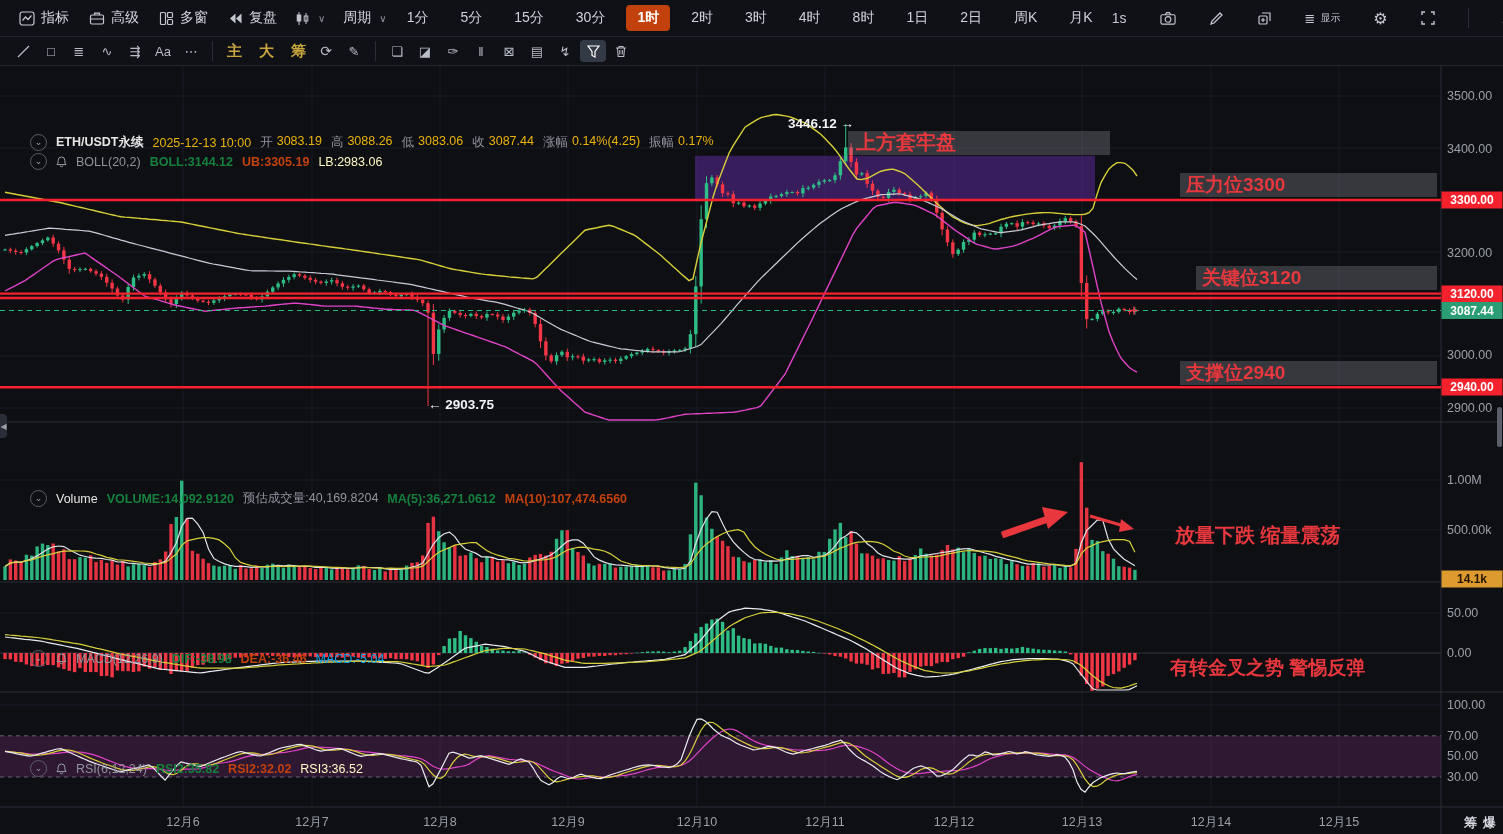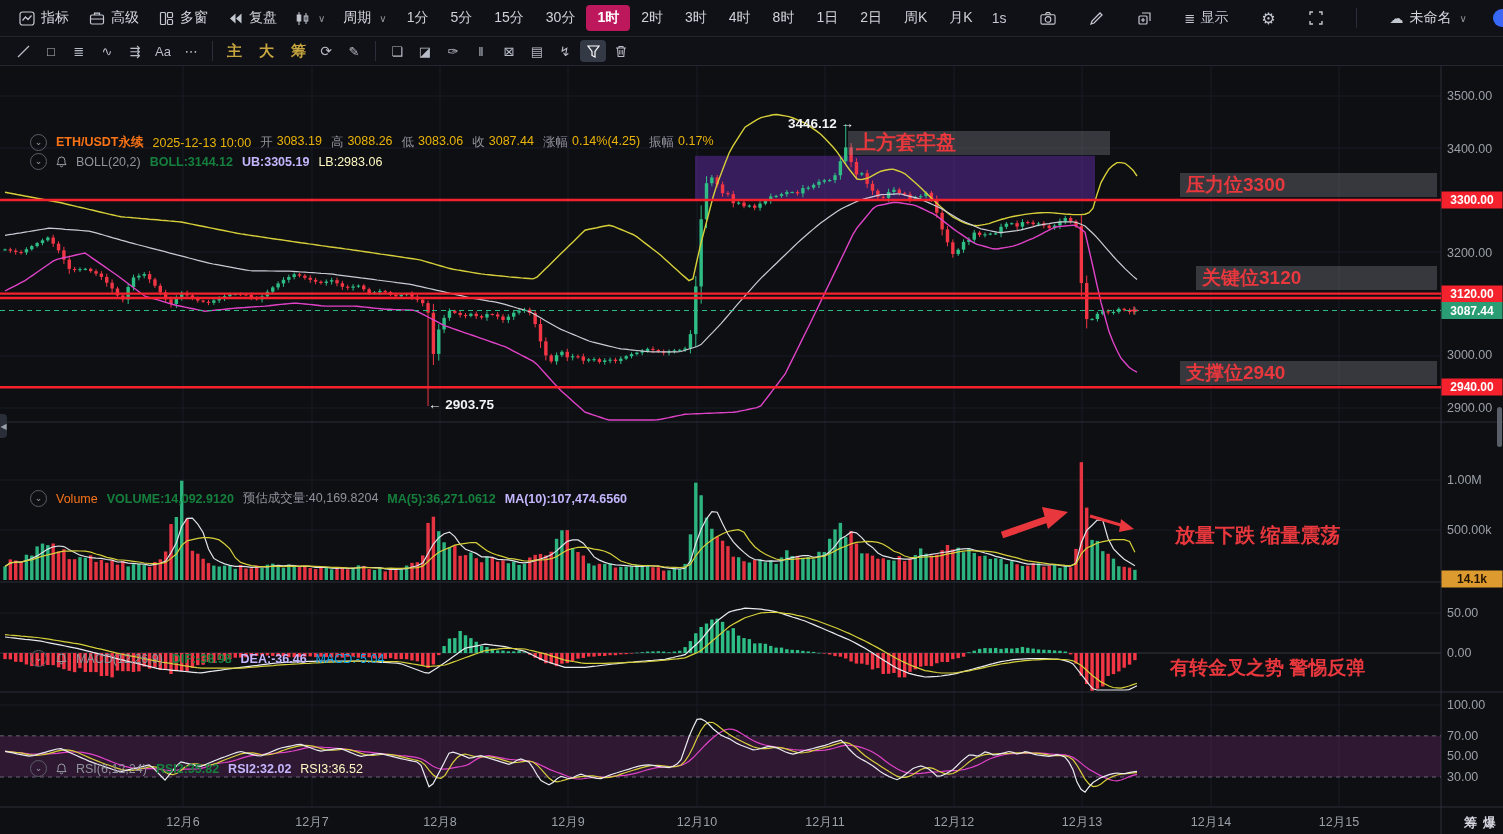--- a/index.html
+++ b/index.html
@@ -7,21 +7,21 @@
        -webkit-font-smoothing:antialiased;color:#cdd0d8;font-size:13px;}
   .app{position:relative;width:1503px;height:834px;background:#0e0f13;}
   
   .tb-top{display:flex;align-items:center;height:36px;padding:0 10px;background:#101116;
           border-bottom:1px solid #23262e;font-size:14px;white-space:nowrap;}
   .tbtn{display:flex;align-items:center;gap:6px;padding:0 9px;height:28px;border-radius:4px;
         color:#d5d8e0;cursor:pointer;background:none;border:none;font-size:14px;font-family:inherit;}
   .tbtn svg{display:block}
   .tf{padding:0 11px;height:26px;border:none;background:none;color:#cfd2da;font-size:14px;
       border-radius:4px;cursor:pointer;font-family:inherit;}
-  .tf.active{background:#be185d;color:#fff;font-weight:bold;}
+  .tf.active{background:#c2410c;color:#fff;font-weight:bold;}
   .caret{font-size:10px;color:#8f939c;margin-left:2px;}
   .tb-right{margin-left:auto;display:flex;align-items:center;gap:20px;}
   .ico{display:flex;align-items:center;justify-content:center;width:28px;height:26px;color:#c3c7d0;
        background:none;border:none;cursor:pointer;font-size:15px;font-family:inherit;border-radius:4px;}
   .vdiv{width:1px;height:20px;background:#2a2e39;margin:0 6px;}
   .ai-btn{padding:0 13px;border-radius:14px;border:none;cursor:pointer;color:#fff;font-weight:bold;
           font-size:13.5px;background:linear-gradient(90deg,#2f6bf6,#a43df0);font-family:inherit;}
   
   .tb-draw{display:flex;align-items:center;height:28px;padding:0 10px;background:#101116;
            border-bottom:1px solid #23262e;gap:2px;font-size:13px;}
@@ -32,22 +32,22 @@
         background:none;border:none;font-family:inherit;}
   
   .chart-wrap{position:relative;width:1503px;height:770px;background:#0e0f13;}
   svg text{font-family:"Liberation Sans","DejaVu Sans",sans-serif;}
   .legend{position:absolute;display:flex;align-items:center;gap:9px;font-size:12.5px;z-index:5;
           pointer-events:none;white-space:nowrap;}
   .legend .pair{display:flex;gap:4px;}
   .circ{width:15px;height:15px;border:1px solid #5a5e68;border-radius:50%;display:flex;align-items:center;
         justify-content:center;color:#9aa0a8;font-size:9px;line-height:1;pointer-events:auto;cursor:pointer;}
   .bell{color:#9aa0a8;pointer-events:auto;cursor:pointer;display:flex;}
-  .w{color:#15803d}.g{color:#eab308}.y{color:#c4b5fd}.m{color:#fef9c3}.r{color:#0ea5e9}
-  .mu{color:#8f939c}.wt{color:#f97316}
+  .w{color:#15803d}.g{color:#eab308}.y{color:#c2410c}.m{color:#fef9c3}.r{color:#0ea5e9}
+  .mu{color:#8f939c}.wt{color:#e5e5e5}
   .bold{font-weight:bold}
   .pane-handle{position:absolute;left:0;top:348px;width:7px;height:24px;background:#2a2e39;
                border-radius:0 4px 4px 0;color:#9aa0a8;font-size:8px;display:flex;align-items:center;
                justify-content:center;cursor:pointer;z-index:6;}
   .vscroll{position:absolute;right:1px;top:341px;width:5px;height:40px;background:#5a5f6a;
            border-radius:3px;z-index:6;cursor:pointer;}
 </style>
 </head>
 <body>
 
@@ -109,21 +109,21 @@
               <rect x="9.2" y="5" width="3.6" height="5"></rect>
             </g>
           </svg>
         </span>
       <span class="caret">∨</span>
     </button>
     <button class="tbtn">
       <span>周期</span>
         <span class="caret">∨</span>
     </button>
-    <div id="tb-tf" style="display:flex;align-items:center;gap:0">
+    <div id="tb-tf" style="display:flex;align-items:center;gap:10px">
         <button class="tf">1分</button>
         <button class="tf">5分</button>
         <button class="tf">15分</button>
         <button class="tf">30分</button>
         <button class="tf active">1时</button>
         <button class="tf">2时</button>
         <button class="tf">3时</button>
         <button class="tf">4时</button>
         <button class="tf">8时</button>
         <button class="tf">1日</button>
@@ -154,21 +154,21 @@
             <g stroke="#c3c7d0" stroke-width="1.2" fill="none">
               <path d="M5 2 h8 v8"></path>
               <rect x="2" y="5" width="8" height="8" rx="1"></rect>
               <line x1="6" y1="9" x2="6" y2="9"></line>
               <path d="M4 9 h4 M6 7 v4"></path>
             </g>
           </svg>
         </button>
       <button class="ico" style="width:auto;padding:0 6px;gap:5px;display:flex">
         <span style="font-size:13px">≣</span>
-        <span style="font-size:14px">显示</span>
+        <span style="font-size:10px">显示</span>
       </button>
       <button class="ico" style="font-size:16px">⚙</button>
       <button class="ico">
           <svg width="14" height="14" viewBox="0 0 14 14">
             <g stroke="#c3c7d0" stroke-width="1.4" fill="none">
               <path d="M1 4 V1 h3 M10 1 h3 v3 M13 10 v3 h-3 M4 13 H1 v-3"></path>
             </g>
           </svg>
         </button>
       <div class="vdiv"></div>

